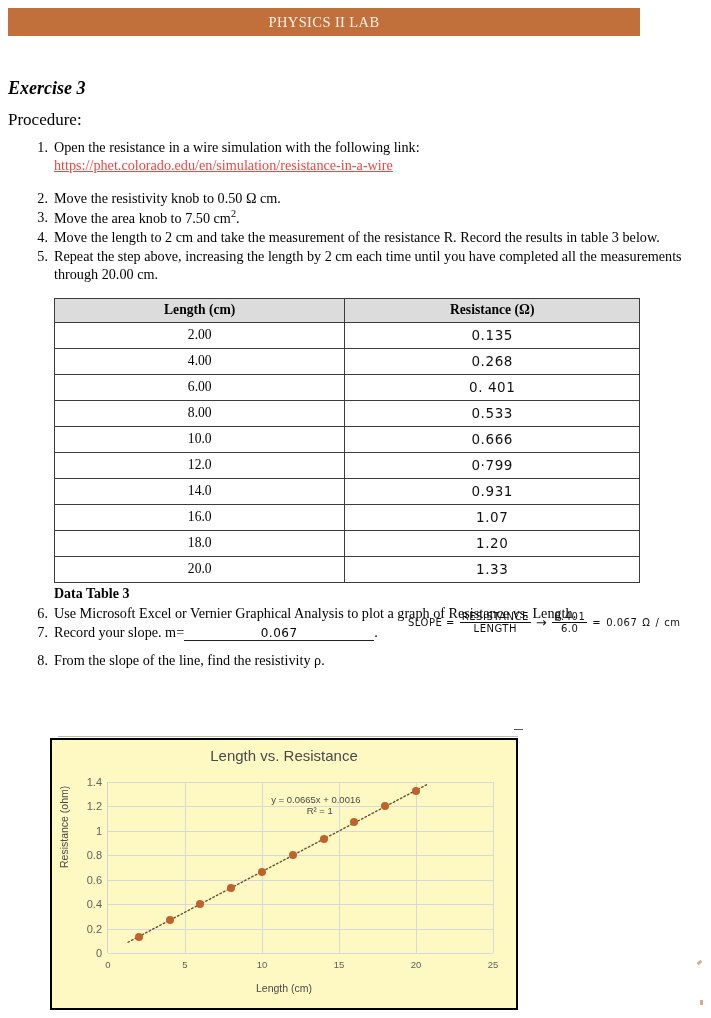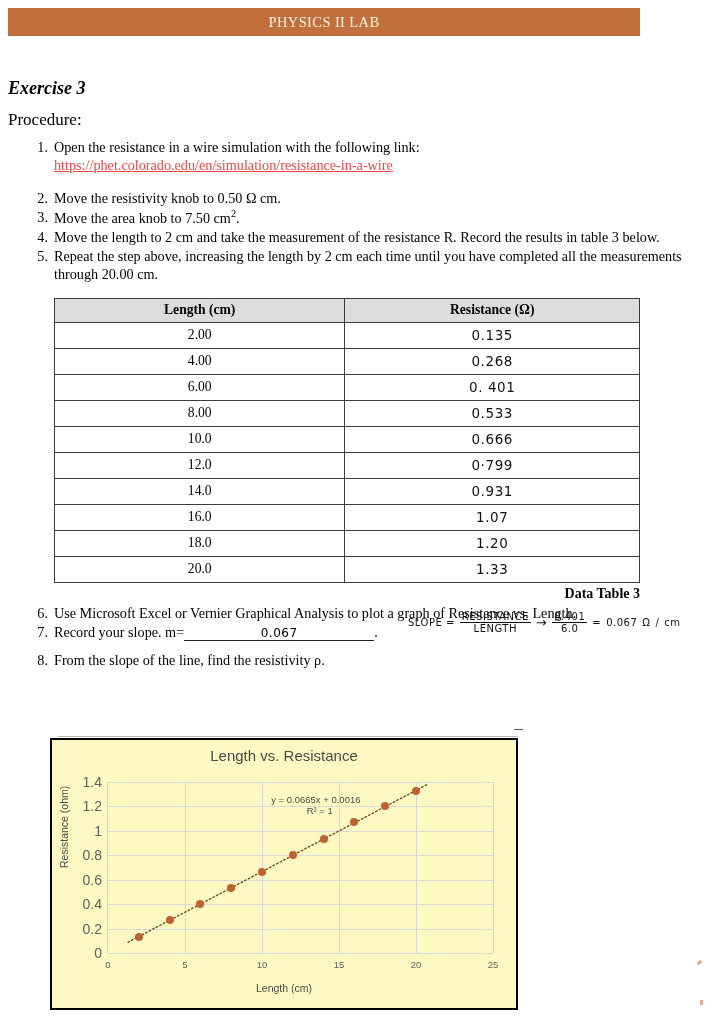--- a/index.html
+++ b/index.html
@@ -94,21 +94,21 @@
   table.data td { height: 26px; }
   table.data td.len { width: 291px; }
   table.data td.res { width: 295px; }
   .hand {
     font-family: "DejaVu Sans", sans-serif;
     font-size: 13.5px;
     letter-spacing: .6px;
     color: #111;
   }
   .caption {
-    text-align: right;
+    text-align: left;
     font-weight: bold;
     font-size: 14px;
     margin: 3px 0 2px 0;
     width: 586px;
   }
 
   
   .slope-row { position: relative; }
   .blank {
     display: inline-block;
@@ -181,21 +181,21 @@
     position: absolute;
     top: 0; height: 100%;
     border-left: 1px solid #d9d9d9;
   }
   .ylab {
     position: absolute;
     right: 100%;
     margin-right: 6px;
     transform: translateY(-50%);
     font-family: "Liberation Sans", sans-serif;
-    font-size: 14px;
+    font-size: 11px;
     color: #606060;
     white-space: nowrap;
   }
   .xlab {
     position: absolute;
     top: 100%;
     margin-top: 6px;
     transform: translateX(-50%);
     font-family: "Liberation Sans", sans-serif;
     font-size: 9.5px;

